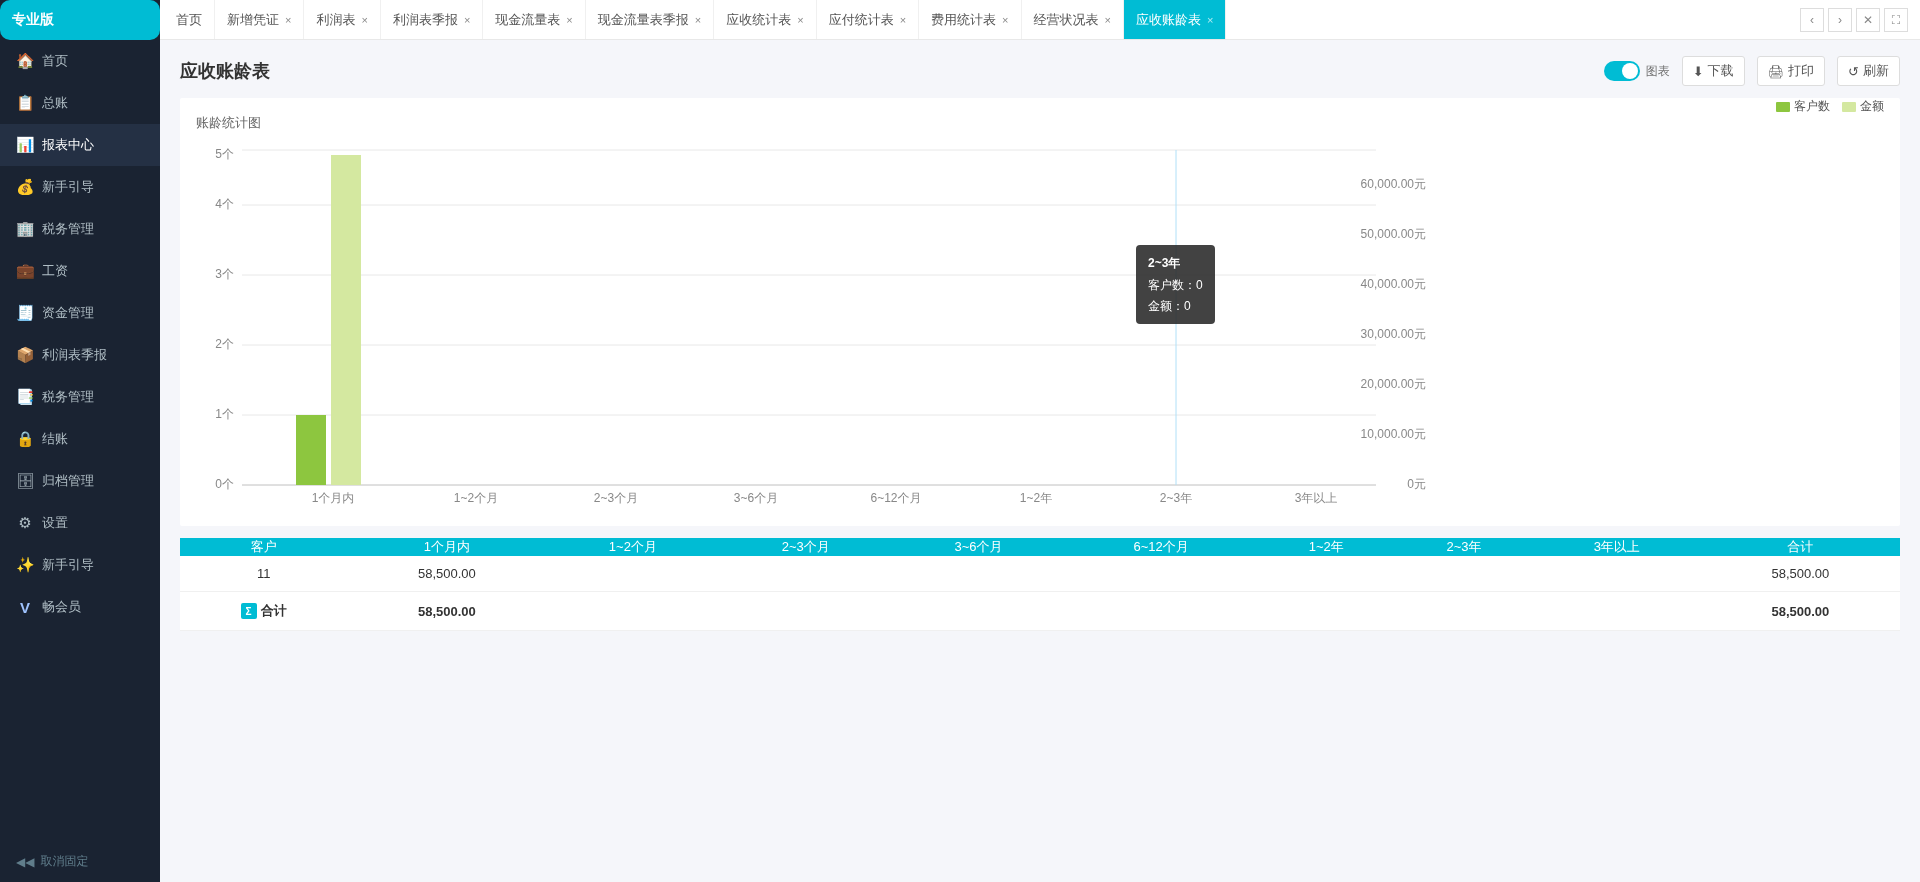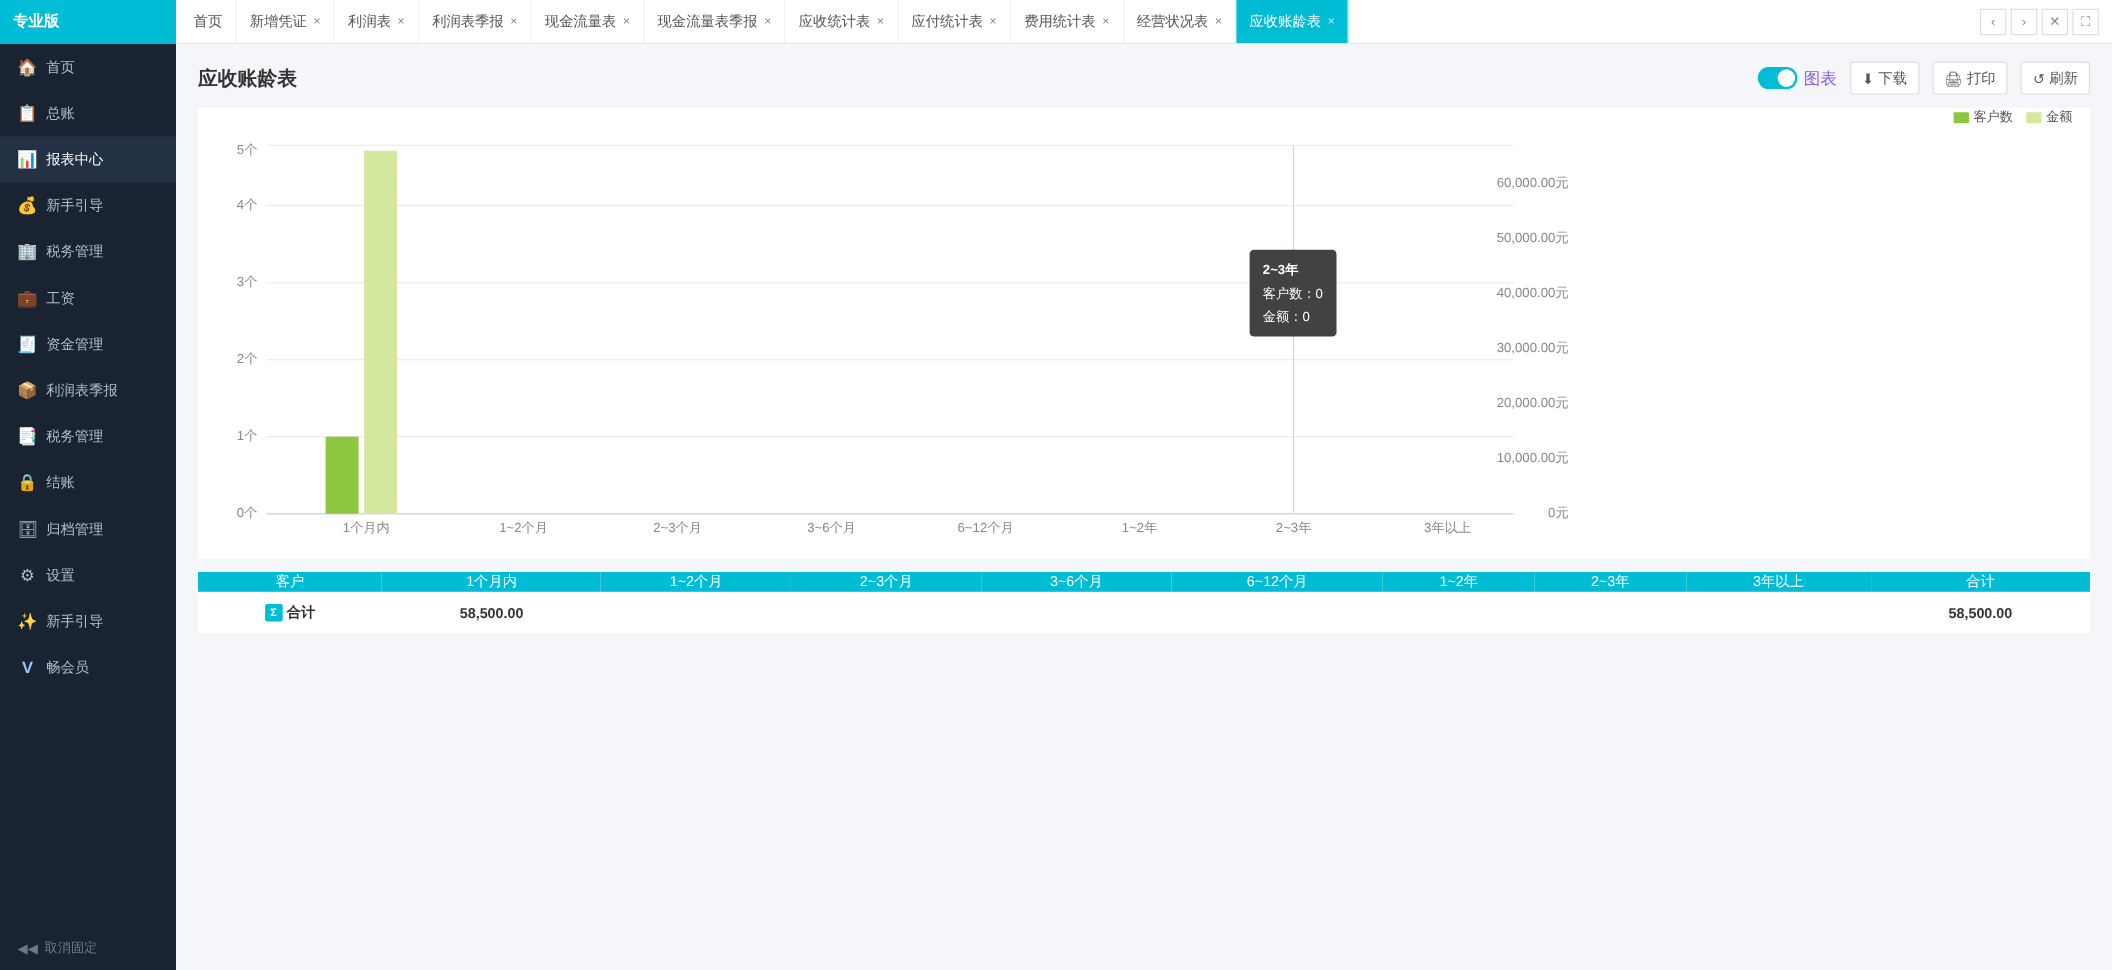--- a/index.html
+++ b/index.html
@@ -17,20 +17,21 @@
     }
     .sidebar-logo {
       background: #00bcd4;
       height: 40px;
       display: flex;
       align-items: center;
       padding: 0 12px;
       color: white;
       font-size: 14px;
       font-weight: bold;
+      border-radius: 10px;
     }
     .sidebar-item {
       display: flex;
       align-items: center;
       padding: 12px 16px;
       cursor: pointer;
       gap: 8px;
       font-size: 13px;
       color: #b0bec5;
     }
@@ -134,22 +135,22 @@
     }
     .page-actions {
       display: flex;
       align-items: center;
       gap: 12px;
     }
     .toggle-switch {
       display: flex;
       align-items: center;
       gap: 6px;
-      font-size: 15px;
-      color: #8b5cf6;
+      font-size: 12px;
+      color: #737373;
     }
     .toggle {
       width: 36px;
       height: 20px;
       background: #00bcd4;
       border-radius: 10px;
       position: relative;
       cursor: pointer;
     }
     .toggle::after {
@@ -418,20 +419,21 @@
           <span>打印</span>
         </div>
         <div class="action-btn">
           <span>↺</span>
           <span>刷新</span>
         </div>
       </div>
     </div>
 
     <div class="chart-container" style="position:relative;">
+      <div class="chart-title">账龄统计图</div>
       <div class="chart-legend">
         <div class="legend-item">
           <div class="legend-color" style="background:#8dc63f;"></div>
           <span>客户数</span>
         </div>
         <div class="legend-item">
           <div class="legend-color" style="background:#d4e8a0;"></div>
           <span>金额</span>
         </div>
       </div>
@@ -500,20 +502,32 @@
           <th><span>2~3个月</span></th>
           <th><span>3~6个月</span></th>
           <th><span>6~12个月</span></th>
           <th><span>1~2年</span></th>
           <th><span>2~3年</span></th>
           <th><span>3年以上</span></th>
           <th><span>合计</span></th>
         </tr>
       </thead>
       <tbody>
+        <tr>
+          <td>11</td>
+          <td>58,500.00</td>
+          <td></td>
+          <td></td>
+          <td></td>
+          <td></td>
+          <td></td>
+          <td></td>
+          <td></td>
+          <td>58,500.00</td>
+        </tr>
         <tr class="total-row">
           <td>
             <div class="total-label">
               <span class="total-icon">Σ</span>
               <span>合计</span>
             </div>
           </td>
           <td>58,500.00</td>
           <td></td>
           <td></td>

